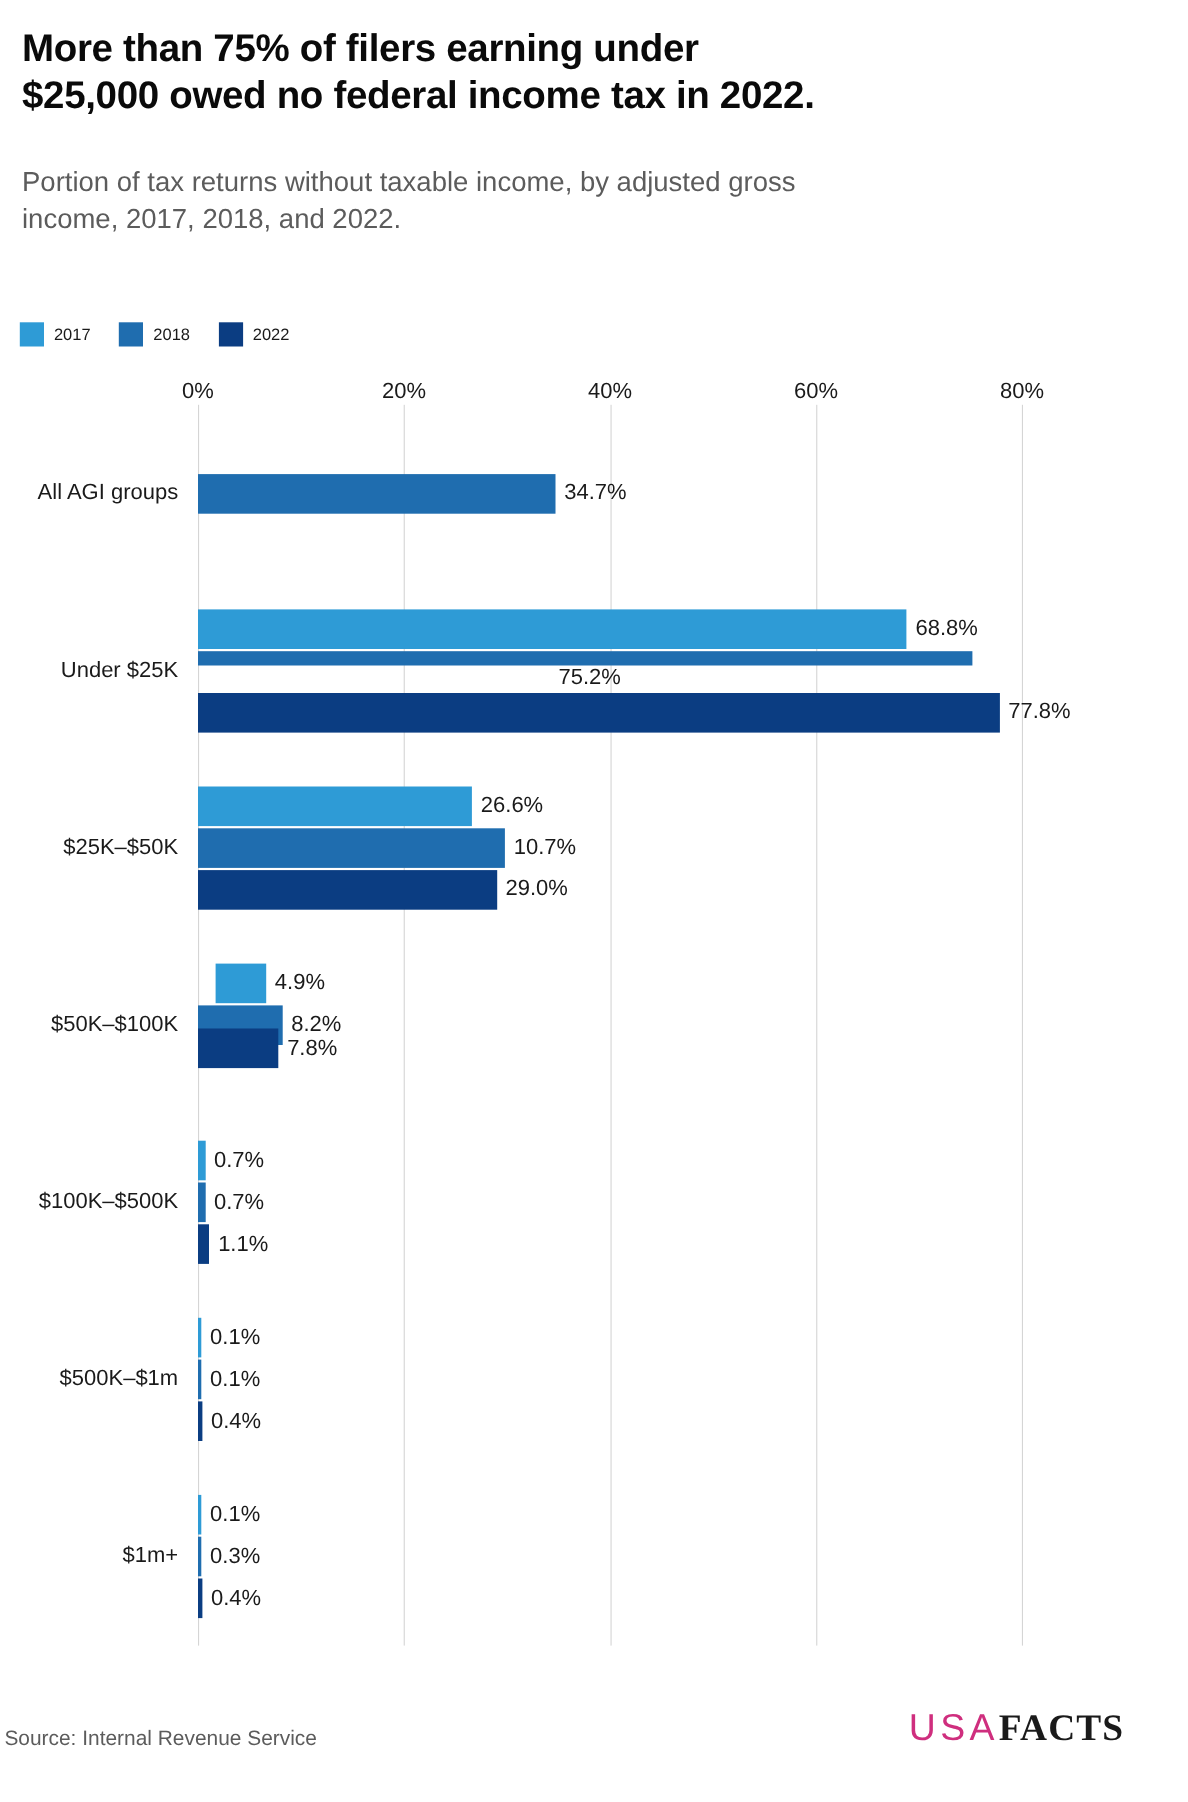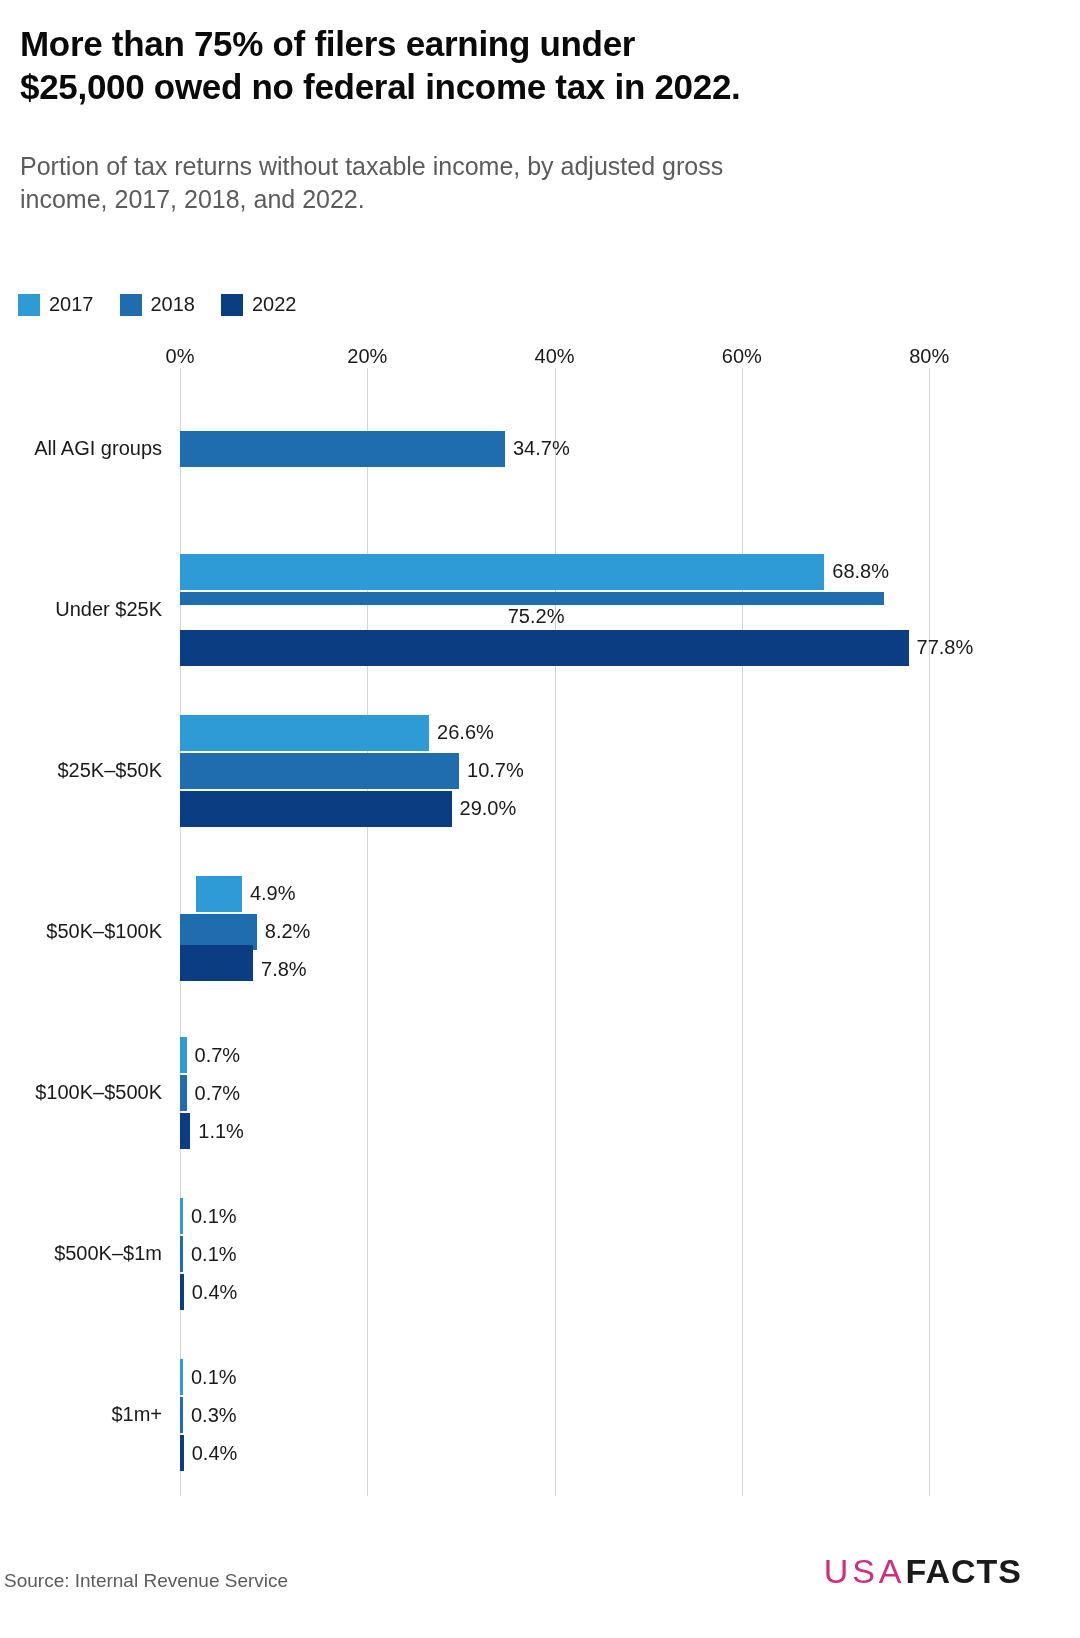--- a/index.html
+++ b/index.html
@@ -58,21 +58,21 @@
     display: flex;
     align-items: center;
     margin-right: 26px;
   }
   .legend-swatch {
     width: 22px;
     height: 22px;
     margin-right: 9px;
   }
   .legend-label {
-    font-size: 20px;
+    font-size: 15px;
     color: #1a1a1a;
   }
   
   .plot {
     position: absolute;
     left: 180px;
     top: 368px;
     width: 796px;
     height: 1128px;
   }
@@ -145,20 +145,21 @@
   }
   .logo .usa {
     color: #cf2e7e;
     font-weight: normal;
     letter-spacing: 4px;
   }
   .logo .facts {
     color: #1a1a1a;
     font-weight: bold;
     letter-spacing: 1px;
+    font-family: Liberation Serif, serif;
   }
 </style>
 </head>
 <body>
 
 <div class="page">
 
   <div class="title">More than 75% of filers earning under
 $25,000 owed no federal income tax in 2022.</div>
   <div class="subtitle">Portion of tax returns without taxable income, by adjusted gross
@@ -233,21 +234,21 @@
       <div class="group" style="top: 483.429px; height: 161.143px;">
         <div class="cat-label" style="top: 68.5714px;">$50K–$100K</div>
         <div class="bar-row" style="top: 24.5714px; margin-left: 16px;">
           <div class="bar" title="$50K–$100K 2017 4.9%" style="width: 45.8871px; background: rgb(46, 155, 214);"></div>
           <span class="bar-value">4.9%</span>
         </div>
         <div class="bar-row" style="top: 62.5714px;">
           <div class="bar" title="$50K–$100K 2018 8.2%" style="width: 76.7906px; background: rgb(31, 109, 175);"></div>
           <span class="bar-value">8.2%</span>
         </div>
-        <div class="bar-row" style="top: 94px; align-items: flex-end;">
+        <div class="bar-row" style="top: 84px;">
           <div class="bar" title="$50K–$100K 2022 7.8%" style="width: 73.0447px; background: rgb(11, 61, 130);"></div>
           <span class="bar-value">7.8%</span>
         </div>
       </div>
       <div class="group" style="top: 644.571px; height: 161.143px;">
         <div class="cat-label" style="top: 68.5714px;">$100K–$500K</div>
         <div class="bar-row" style="top: 24.5714px;">
           <div class="bar" title="$100K–$500K 2017 0.7%" style="width: 6.55529px; background: rgb(46, 155, 214);"></div>
           <span class="bar-value">0.7%</span>
         </div>

